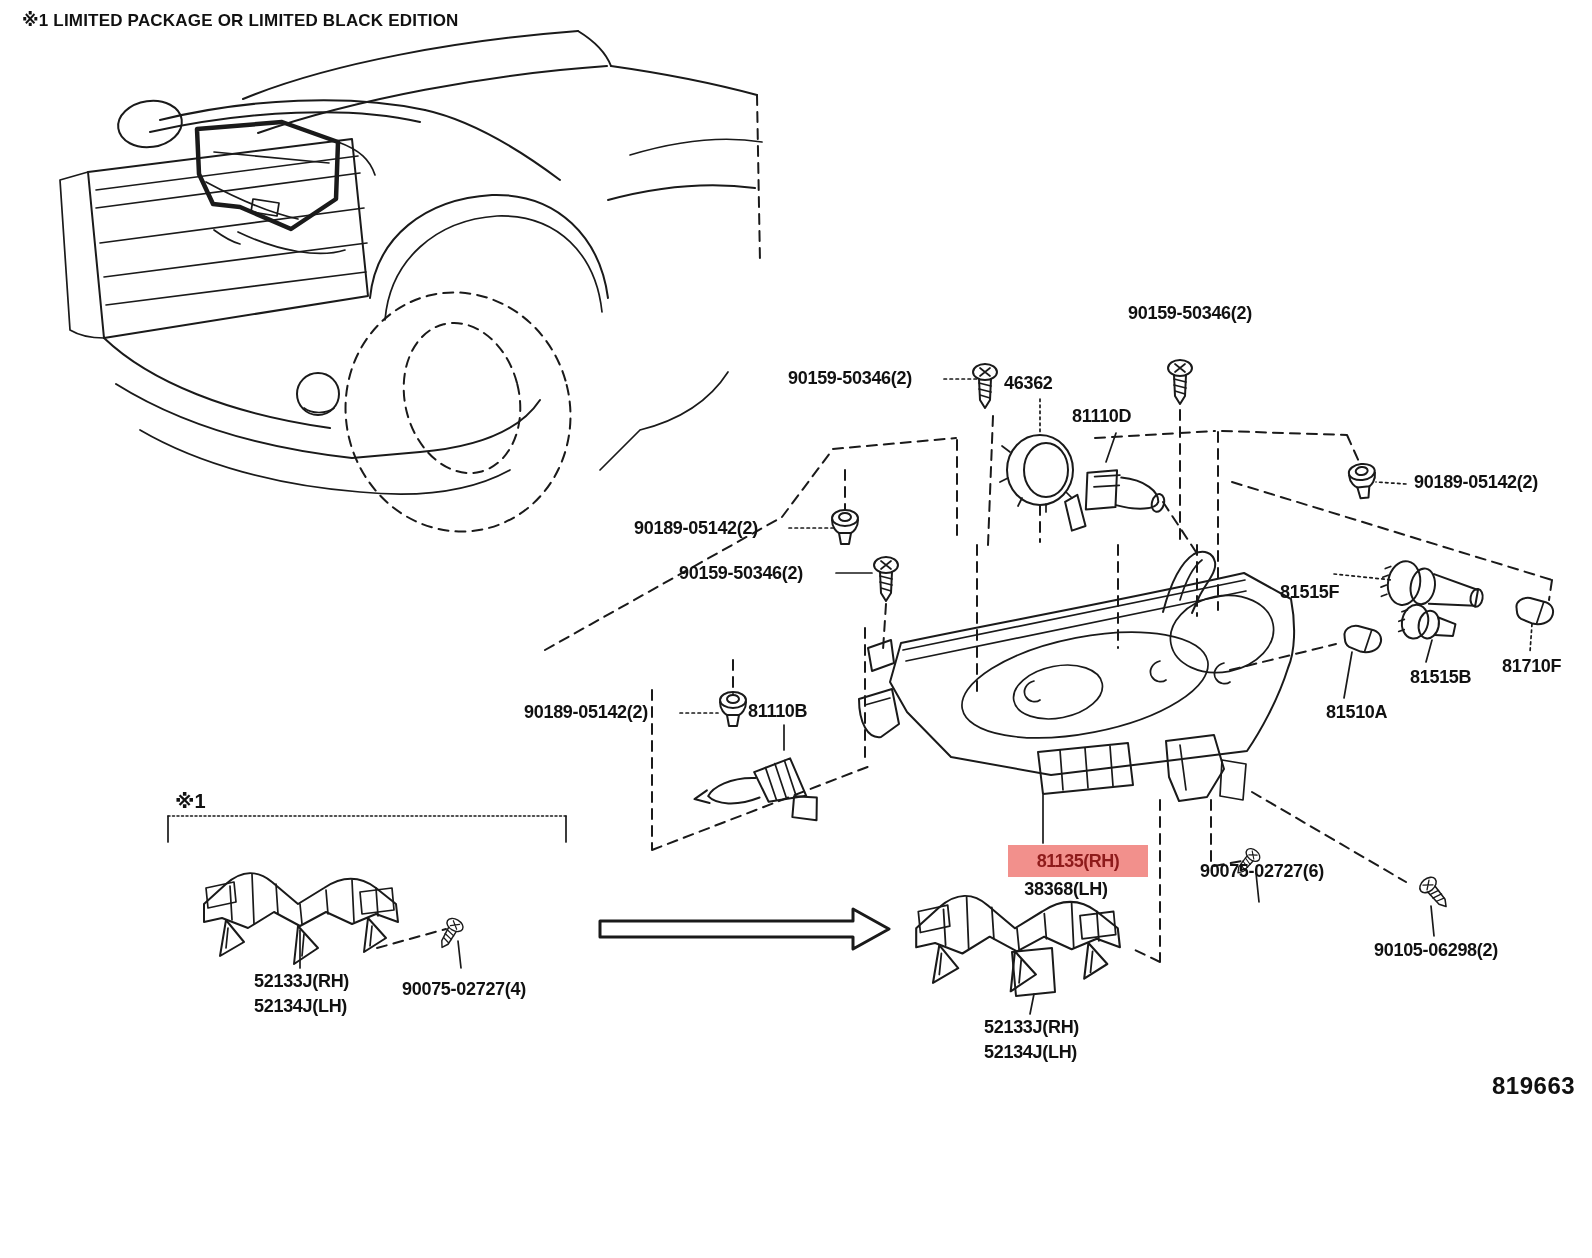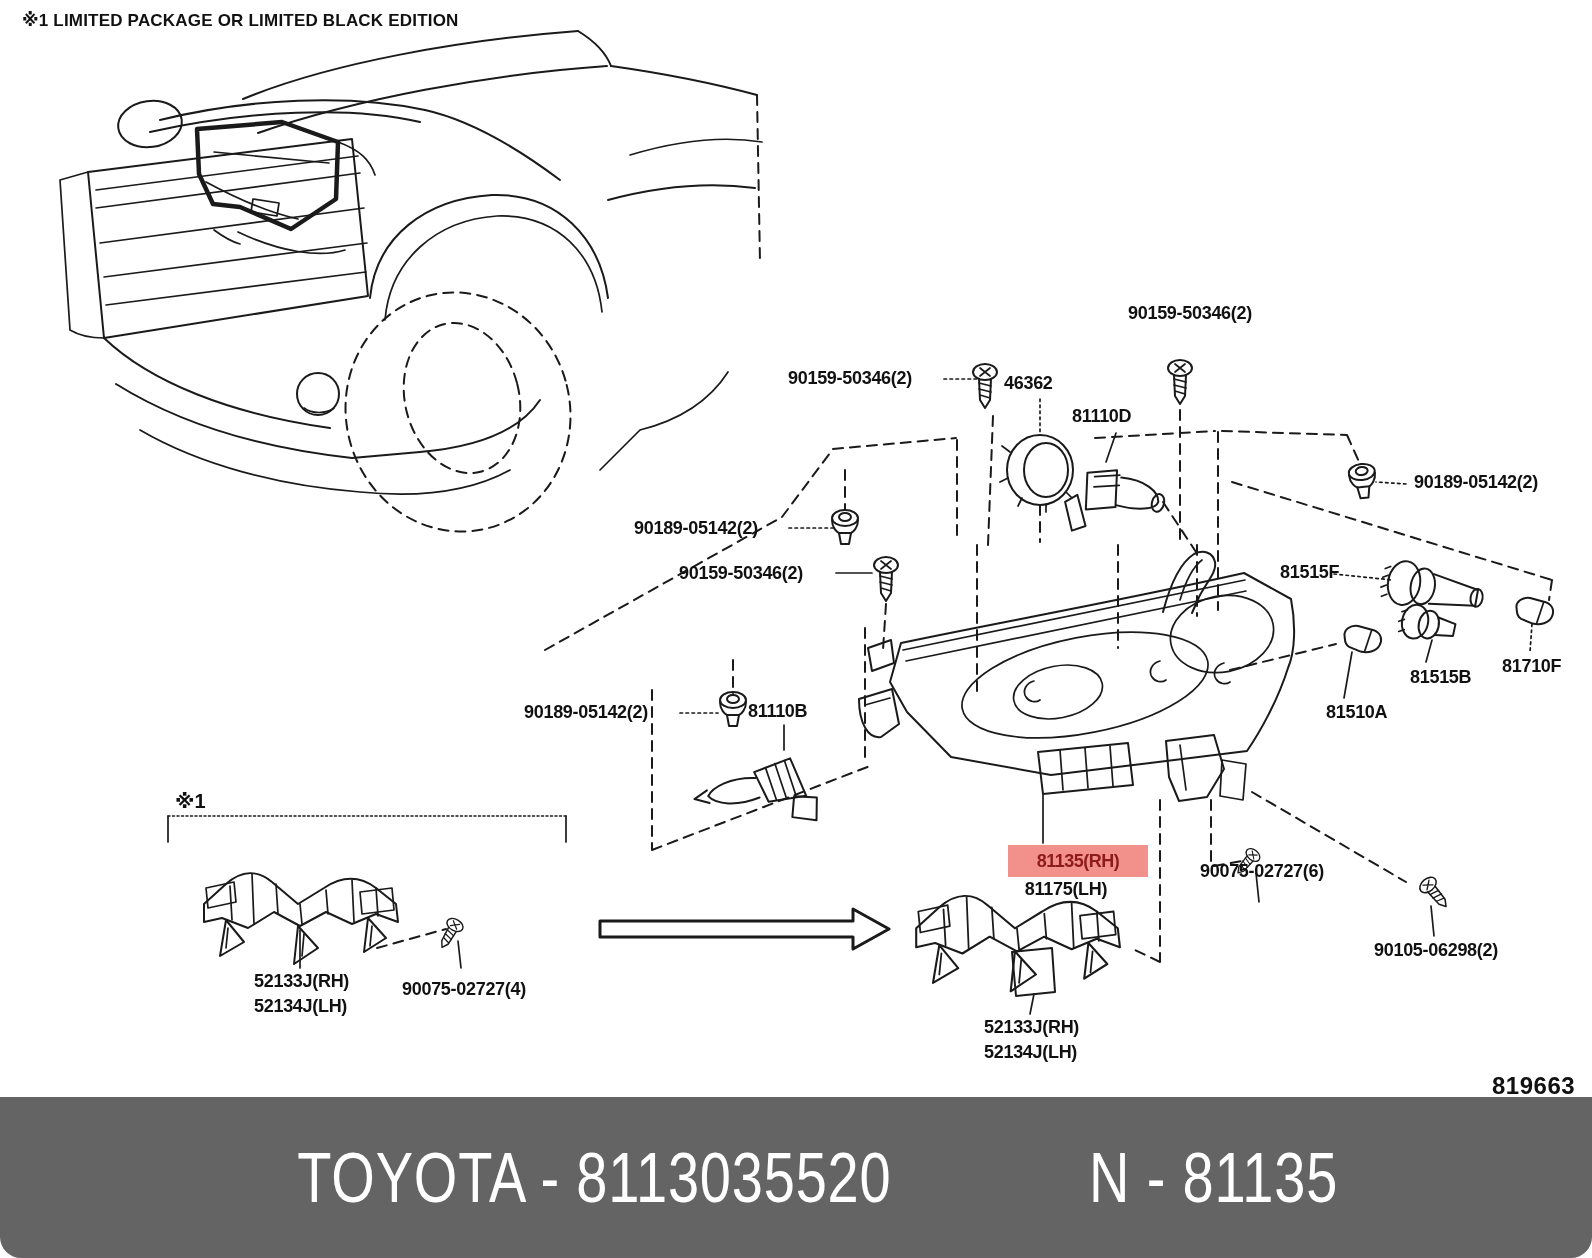--- a/index.html
+++ b/index.html
@@ -1,17 +1,17 @@
 <!DOCTYPE html>
 <html style="--line: #1a1a1a; --banner-bg: #646464; --banner-fg: #ffffff; --hl-bg: #f2908c; --hl-fg: #8e1b1b;"><head>
 <meta charset="utf-8">
 <style>
   html,body{margin:0;padding:0;background:#fff;}
   #page{position:relative;width:1592px;height:1258px;background:#fff;overflow:hidden;
-        font-family:"Liberation Sans","DejaVu Sans",sans-serif;color:#111;border-radius:21px;}
+        font-family:"Liberation Sans","DejaVu Sans",sans-serif;color:#111;}
   #art{position:absolute;left:0;top:0;color:var(--line,#1a1a1a);}
   #art path,#art ellipse,#art circle,#art line,#art rect{stroke:currentColor;fill:none;
         stroke-width:2;stroke-linecap:round;stroke-linejoin:round;}
   #art .bold{stroke-width:4.5;}
   #art .thin{stroke-width:1.7;}
   #art .dash{stroke-dasharray:10 7;}
   #art .dot{stroke-dasharray:2.5 3.5;stroke-width:1.7;}
   #art .fine{stroke-dasharray:2 2.5;stroke-width:1.5;}
   #art .arrow{fill:#ffffff;stroke-width:3;}
   .part-label{position:absolute;font-weight:bold;font-size:18px;letter-spacing:-0.3px;
@@ -206,36 +206,32 @@
   <div class="ref-mark" style="left: 175px; top: 789px;">※1</div>
 
   <div>
       <div class="part-label" style="left: 788px; top: 366px;">90159-50346(2)</div>
       <div class="part-label" style="left: 1004px; top: 371px;">46362</div>
       <div class="part-label" style="left: 1072px; top: 404px;">81110D</div>
       <div class="part-label" style="left: 1128px; top: 301px;">90159-50346(2)</div>
       <div class="part-label" style="left: 1414px; top: 470px;">90189-05142(2)</div>
       <div class="part-label" style="left: 634px; top: 516px;">90189-05142(2)</div>
       <div class="part-label" style="left: 679px; top: 561px;">90159-50346(2)</div>
-      <div class="part-label" style="left: 1280px; top: 560px;">81515F</div>
+      <div class="part-label" style="left: 1280px; top: 580px;">81515F</div>
       <div class="part-label" style="left: 1502px; top: 654px;">81710F</div>
       <div class="part-label" style="left: 1410px; top: 665px;">81515B</div>
       <div class="part-label" style="left: 1326px; top: 700px;">81510A</div>
       <div class="part-label" style="left: 524px; top: 700px;">90189-05142(2)</div>
       <div class="part-label" style="left: 748px; top: 699px;">81110B</div>
       <div class="part-label highlight" style="left: 1008px; top: 845px;">81135(RH)</div>
-      <div class="part-label pairline" style="left: 1008px; top: 877px;">81175(LH)</div>
+      <div class="part-label pairline" style="left: 1008px; top: 877px;">38368(LH)</div>
       <div class="part-label" style="left: 1200px; top: 859px;">90075-02727(6)</div>
       <div class="part-label" style="left: 254px; top: 969px;">52133J(RH)</div>
       <div class="part-label" style="left: 254px; top: 994px;">52134J(LH)</div>
       <div class="part-label" style="left: 402px; top: 969px; margin-top: 8px;">90075-02727(4)</div>
       <div class="part-label" style="left: 984px; top: 1015px;">52133J(RH)</div>
       <div class="part-label" style="left: 984px; top: 1040px;">52134J(LH)</div>
       <div class="part-label" style="left: 1374px; top: 938px;">90105-06298(2)</div>
     </div>
 
   <div class="footer-ref">819663</div>
 
-  <div class="banner">
-    <span>TOYOTA - 8113035520</span>
-    <span>N - 81135</span>
-  </div>
 </div>
 
 </body></html>

